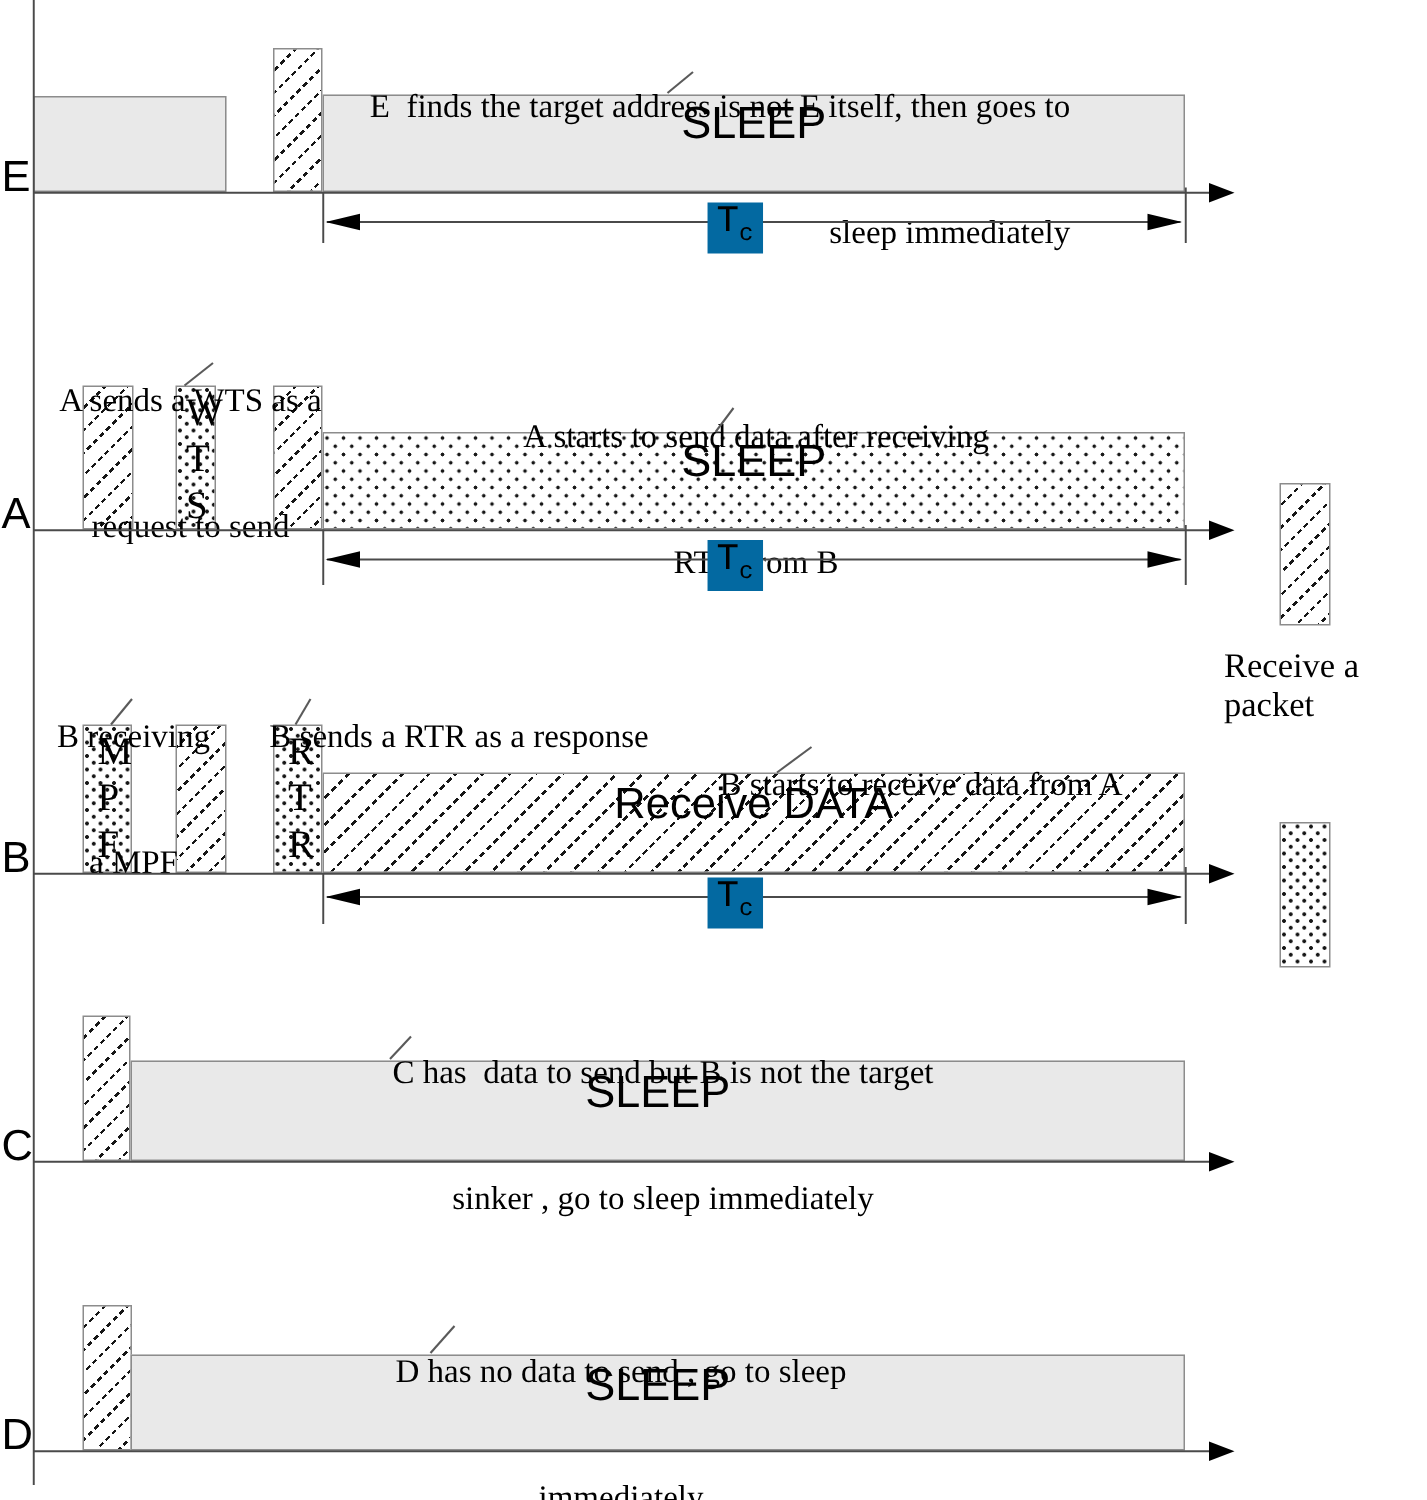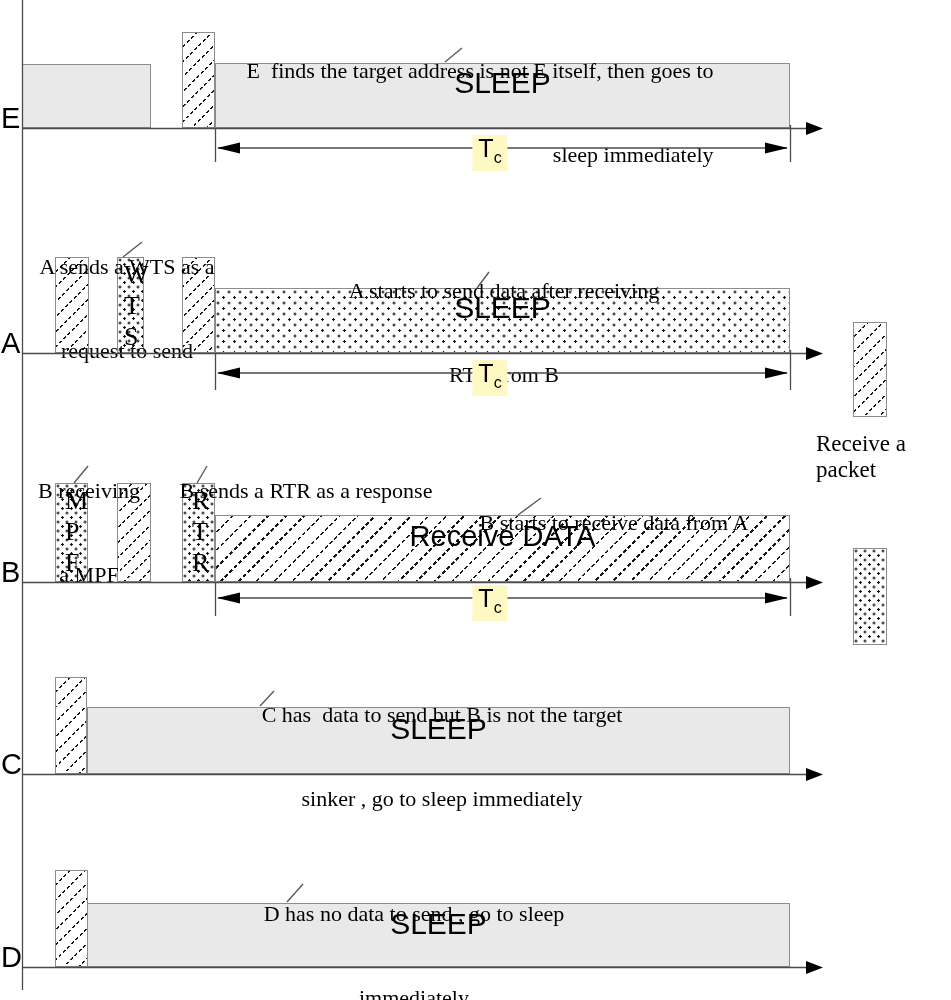--- a/index.html
+++ b/index.html
@@ -43,22 +43,22 @@
   .rowlabel{
     position:absolute;left:1px;font-family:"Liberation Sans", sans-serif;
     font-size:29px;color:#000;
   }
   .ann{
     position:absolute;transform:translateX(-50%);text-align:center;
     font-family:"Liberation Serif", serif;font-size:22px;line-height:28px;
     white-space:pre;color:#000;z-index:4;
   }
   .tc{
-    position:absolute;transform:translateX(-50%);background:#fef9c3;
-    font-family:Liberation Sans, sans-serif;font-size:25px;color:#000;
+    position:absolute;transform:translateX(-50%);background:#0369a1;
+    font-family:Liberation Mono, monospace;font-size:25px;color:#000;
     padding:0 6px;z-index:6;line-height:26px;
   }
   .tc sub{font-size:16px;}
   .legendlabel{
     position:absolute;transform:translateX(-50%);
     font-family:"Liberation Serif", serif;font-size:23px;color:#000;
   }
   #overlay{position:absolute;left:0;top:0;z-index:5;pointer-events:none;}
   #overlay line{stroke:#4a4a4a;stroke-width:1.3;}
   #overlay line.lead{stroke:#5a5a5a;stroke-width:1.4;}

